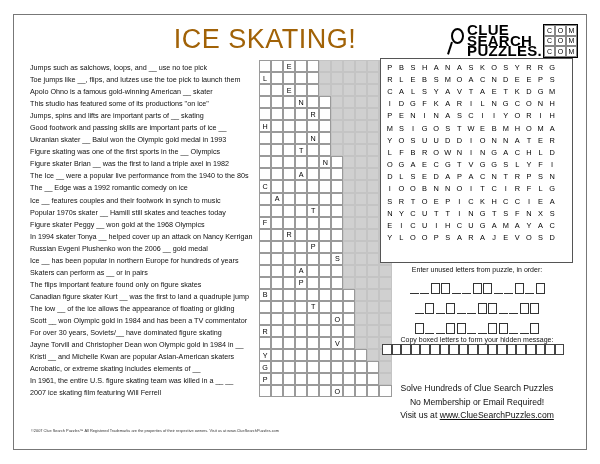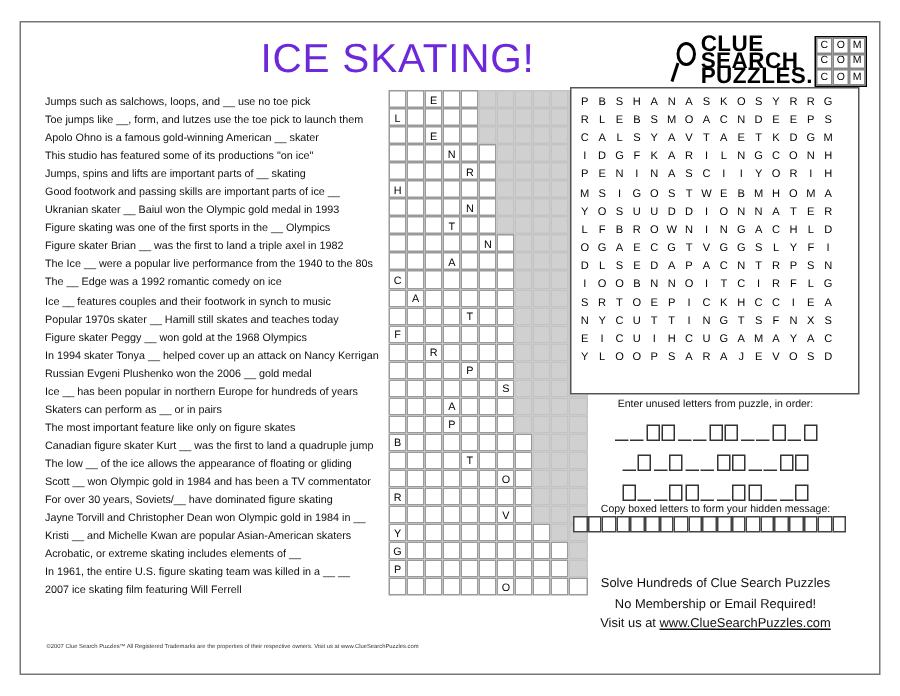--- a/index.html
+++ b/index.html
@@ -24,21 +24,21 @@
   }
 
   
   .title {
     position: absolute;
     left: 150px; top: 24px;
     width: 230px;
     text-align: center;
     font-size: 27px;
     letter-spacing: 0.5px;
-    color: #6d28d9;
+    color: #a16207;
     white-space: nowrap;
   }
 
   
   .logo {
     position: absolute;
     right: 22px; top: 24px;
     height: 34px;
     display: flex;
     align-items: center;
@@ -216,38 +216,38 @@
         <span>O</span>
         <span>M</span>
         <span>C</span>
         <span>O</span>
         <span>M</span>
       </div>
   </div>
 
   <div class="clues" id="clue-list">
       <div class="clue">Jumps such as salchows, loops, and __ use no toe pick</div>
-      <div class="clue">Toe jumps like __, form, and lutzes use the toe pick to launch them</div>
+      <div class="clue">Toe jumps like __, flips, and lutzes use the toe pick to launch them</div>
       <div class="clue">Apolo Ohno is a famous gold-winning American __ skater</div>
       <div class="clue">This studio has featured some of its productions "on ice"</div>
       <div class="clue">Jumps, spins and lifts are important parts of __ skating</div>
       <div class="clue">Good footwork and passing skills are important parts of ice __</div>
       <div class="clue">Ukranian skater __ Baiul won the Olympic gold medal in 1993</div>
       <div class="clue">Figure skating was one of the first sports in the __ Olympics</div>
       <div class="clue">Figure skater Brian __ was the first to land a triple axel in 1982</div>
       <div class="clue">The Ice __ were a popular live performance from the 1940 to the 80s</div>
       <div class="clue">The __ Edge was a 1992 romantic comedy on ice</div>
       <div class="clue">Ice __ features couples and their footwork in synch to music</div>
       <div class="clue">Popular 1970s skater __ Hamill still skates and teaches today</div>
       <div class="clue">Figure skater Peggy __ won gold at the 1968 Olympics</div>
       <div class="clue">In 1994 skater Tonya __ helped cover up an attack on Nancy Kerrigan</div>
       <div class="clue">Russian Evgeni Plushenko won the 2006 __ gold medal</div>
       <div class="clue">Ice __ has been popular in northern Europe for hundreds of years</div>
       <div class="clue">Skaters can perform as __ or in pairs</div>
-      <div class="clue">The most important feature like only on figure skates</div>
+      <div class="clue">The flips important feature found only on figure skates</div>
       <div class="clue">Canadian figure skater Kurt __ was the first to land a quadruple jump</div>
       <div class="clue">The low __ of the ice allows the appearance of floating or gliding</div>
       <div class="clue">Scott __ won Olympic gold in 1984 and has been a TV commentator</div>
       <div class="clue">For over 30 years, Soviets/__ have dominated figure skating</div>
       <div class="clue">Jayne Torvill and Christopher Dean won Olympic gold in 1984 in __</div>
       <div class="clue">Kristi __ and Michelle Kwan are popular Asian-American skaters</div>
       <div class="clue">Acrobatic, or extreme skating includes elements of __</div>
       <div class="clue">In 1961, the entire U.S. figure skating team was killed in a __ __</div>
       <div class="clue">2007 ice skating film featuring Will Ferrell</div>
     </div>

